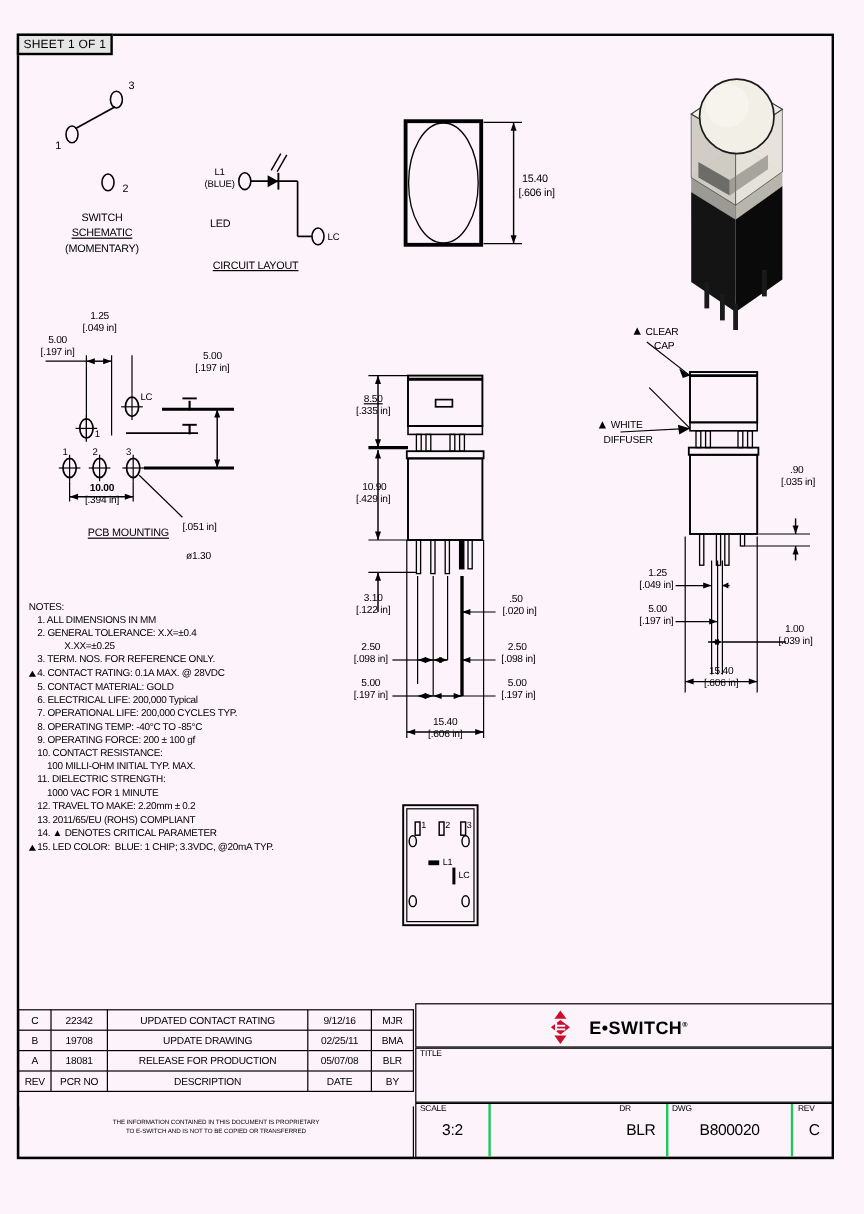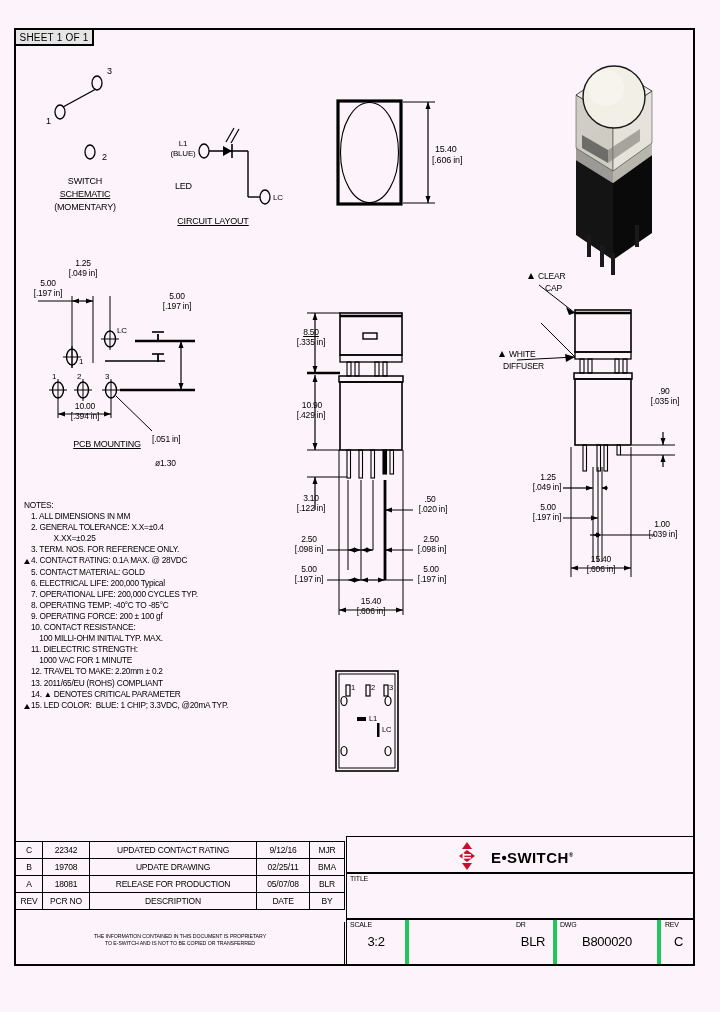--- a/index.html
+++ b/index.html
@@ -53,21 +53,21 @@
   .rt-date{width:52px;}
   .rt-by{width:34px;}
   .proprietary{position:absolute;left:15px;top:922px;width:330px;height:43px;border:1px solid #000;border-top:none;box-sizing:border-box;
     font-size:5.2px;line-height:7px;text-align:center;padding-top:11px;letter-spacing:-0.05px;}
 
   
   .tb{position:absolute;border:1px solid #000;box-sizing:border-box;}
   .tb-logo{left:346px;top:836px;width:349px;height:37px;}
   .tb-title{left:346px;top:873px;width:349px;height:46px;}
   .tb-bottom{left:346px;top:919px;width:349px;height:46px;}
-  .tb-cell{position:absolute;top:0;height:100%;border-right:4px solid #22c55e;box-sizing:border-box;}
+  .tb-cell{position:absolute;top:0;height:100%;border-right:2px solid #22c55e;box-sizing:border-box;}
   .tb-lbl{position:absolute;left:3px;top:1px;font-size:7px;letter-spacing:-0.2px;}
   .tb-val{position:absolute;left:0;right:0;top:14px;text-align:center;font-size:13px;letter-spacing:-0.3px;}
   .titleval{position:absolute;left:30px;top:10px;font-size:17px;letter-spacing:-0.3px;}
 
   .logo-wrap{position:absolute;left:96px;top:5px;width:170px;height:28px;}
   .logo-text{position:absolute;left:48px;top:7px;font-size:15px;font-weight:bold;letter-spacing:0.4px;}
   .logo-reg{font-size:6px;vertical-align:super;}
 </style>
 </head>
 <body>
@@ -207,21 +207,21 @@
     <line x1="81" y1="133" x2="81" y2="150" stroke="#000" stroke-width="1"></line>
 
     <line x1="86" y1="128" x2="122" y2="163" stroke="#000" stroke-width="1"></line>
   </svg>
   <div class="txt c" style="left:-2px;top:11px;width:40px;font-size:8.5px;">5.00</div>
   <div class="txt c" style="left:-6px;top:21px;width:48px;font-size:8.5px;">[.197 in]</div>
   <div class="txt c" style="left:33px;top:-9px;width:40px;font-size:8.5px;">1.25</div>
   <div class="txt c" style="left:29px;top:1px;width:48px;font-size:8.5px;">[.049 in]</div>
   <div class="txt c" style="left:126px;top:24px;width:42px;font-size:8.5px;">5.00</div>
   <div class="txt c" style="left:122px;top:34px;width:50px;font-size:8.5px;">[.197 in]</div>
-  <div class="txt c" style="left:33px;top:134px;width:44px;font-size:8.5px;">10.00</div>
+  <div class="txt c" style="left:33px;top:134px;width:44px;font-size:8.5px;font-weight:bold;">10.00</div>
   <div class="txt c" style="left:31px;top:144px;width:48px;font-size:8.5px;">[.394 in]</div>
   <div class="txt" style="left:125px;top:157px;font-size:8.5px;margin-top:34px;">ø1.30</div>
   <div class="txt" style="left:122px;top:167px;font-size:8.5px;">[.051 in]</div>
   <div class="txt" style="left:87px;top:58px;font-size:8px;">LC</div>
   <div class="txt" style="left:49px;top:89px;font-size:8px;">1</div>
   <div class="txt" style="left:22px;top:104px;font-size:8px;">1</div>
   <div class="txt" style="left:47px;top:104px;font-size:8px;">2</div>
   <div class="txt" style="left:75px;top:104px;font-size:8px;">3</div>
   <div class="txt c ul" style="left:32px;top:172px;width:90px;font-size:9px;">PCB MOUNTING</div>
 </div>

